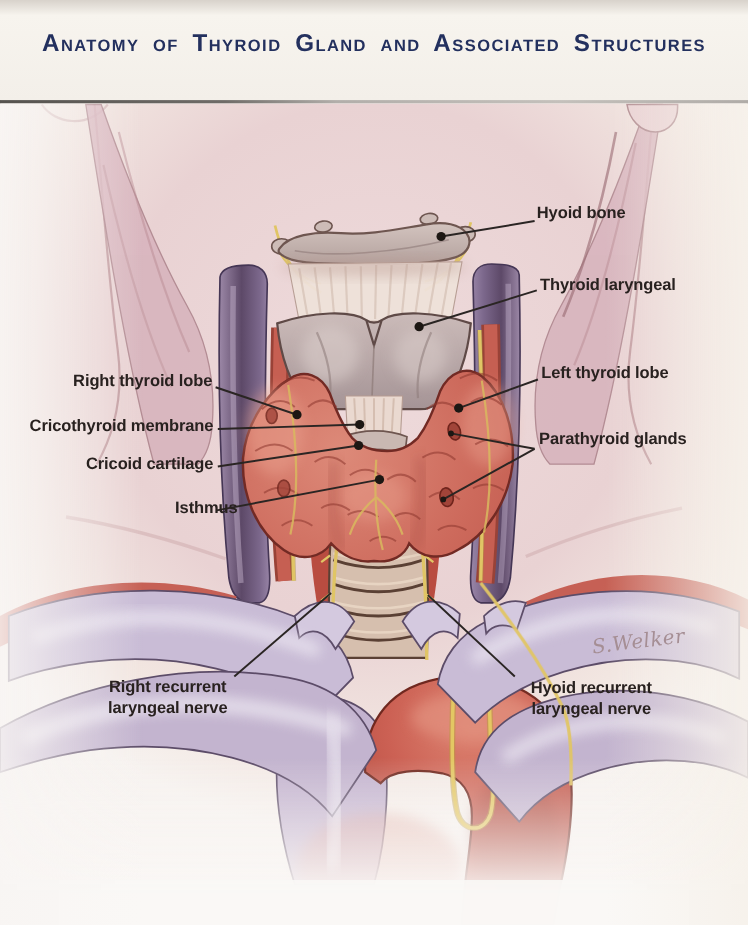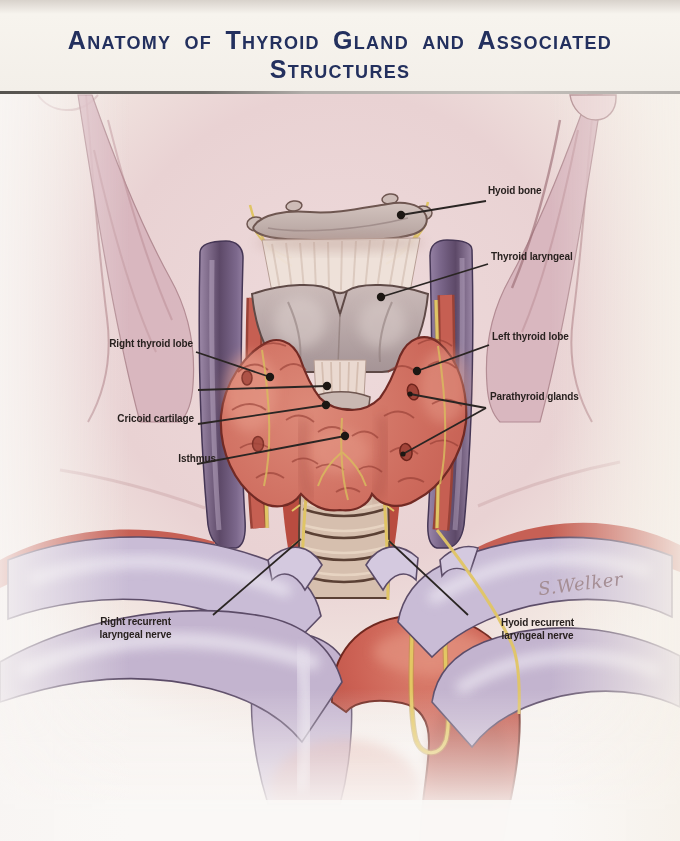--- a/index.html
+++ b/index.html
@@ -1,27 +1,27 @@
 <!DOCTYPE html>
 <html><head>
 <meta charset="utf-8">
 <style>
   html,body{margin:0;padding:0;background:#e8e4df;}
   #stage{position:relative;width:680px;height:841px;background:#f6f2ee;overflow:hidden;
          box-shadow:inset 0 0 0 1px #cfcac5;font-family:"Liberation Sans",sans-serif;}
   .title-band{position:absolute;top:0;left:0;width:680px;height:91px;
          background:linear-gradient(#d8d2cb,#f7f4ee 14px,#f3efe9);}
   .title{position:absolute;top:26px;left:0;width:680px;text-align:center;
-         font-weight:700;font-variant:small-caps;font-size:25px;letter-spacing:1.3px;word-spacing:5px;
+         font-weight:700;font-variant:small-caps;font-size:22px;letter-spacing:1.3px;word-spacing:5px;
          color:#23305e;}
   .divider{position:absolute;top:91px;left:0;width:680px;height:3px;
          background:linear-gradient(90deg,#56534f,#6f6c68 30%,#b2aeaa 45%,#c4c0bb 75%,#b0aca8);}
   #art{position:absolute;top:94px;left:0;width:680px;height:747px;}
   #art svg{display:block}
-  .lab{position:absolute;font-weight:700;font-size:10px;line-height:1.26;color:#28211f;
+  .lab{position:absolute;font-weight:700;font-size:15px;line-height:1.26;color:#28211f;
         letter-spacing:-0.1px;white-space:nowrap;}
   .lab.r{text-align:center;}
   .lab.c{text-align:center;white-space:normal;}
   .sig{position:absolute;left:538px;top:573px;font:italic 18px "DejaVu Serif",serif;
         color:#a58e94;letter-spacing:.5px;transform:rotate(-7deg);}
 </style>
 </head>
 <body>
 
 <div id="stage">
@@ -327,23 +327,24 @@
           <circle cx="403" cy="454" r="2.6"></circle>
     </g>
   </svg>
   </div>
 
   <div class="lab" style="left:488px;top:185px">Hyoid bone</div>
   <div class="lab" style="left:491px;top:251px">Thyroid laryngeal</div>
   <div class="lab" style="left:492px;top:331px">Left thyroid lobe</div>
   <div class="lab" style="left:490px;top:391px">Parathyroid glands</div>
   <div class="lab r" style="right:487px;top:338px">Right thyroid lobe</div>
+  <div class="lab r" style="right:486px;top:379px">Cricothyroid membrane</div>
   <div class="lab r" style="right:486px;top:413px">Cricoid cartilage</div>
   <div class="lab r" style="right:464px;top:453px">Isthmus</div>
-  <div class="lab c" style="left:68px;top:616px;width:135px">
+  <div class="lab c" style="left:85px;top:616px;width:135px">
     <span style="display:block">Right recurrent</span>
     <span style="display:block">laryngeal nerve</span>
   </div>
   <div class="lab c" style="left:470px;top:617px;width:135px">
     <span style="display:block">Hyoid recurrent</span>
     <span style="display:block">laryngeal nerve</span>
   </div>
 
   <div class="sig">S.Welker</div>
 </div>

